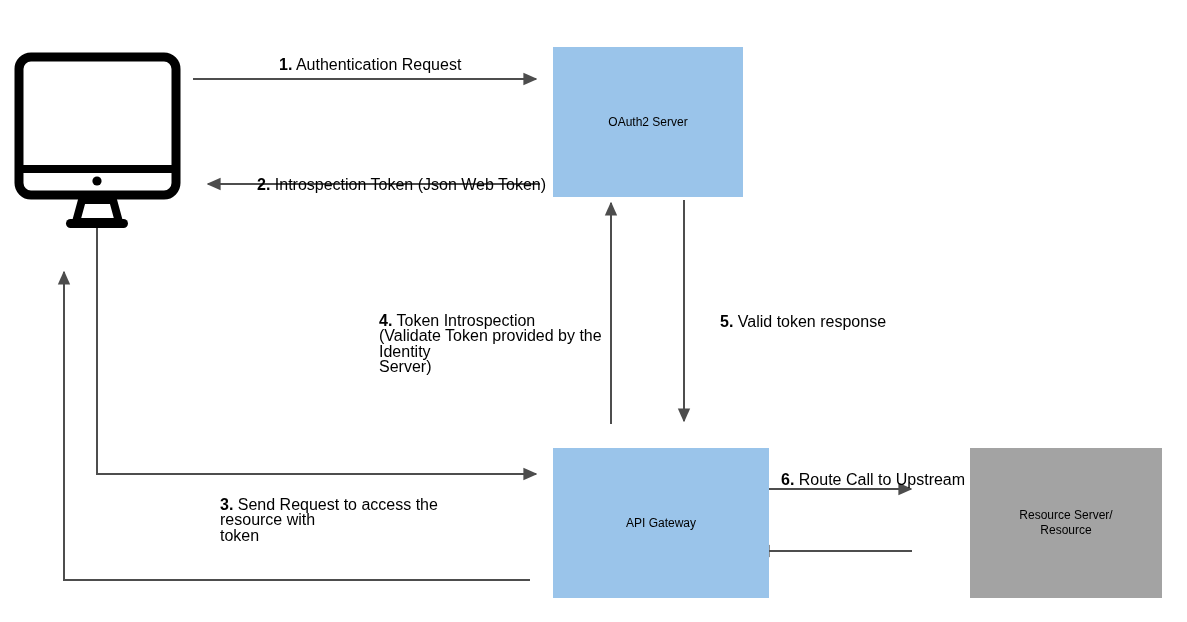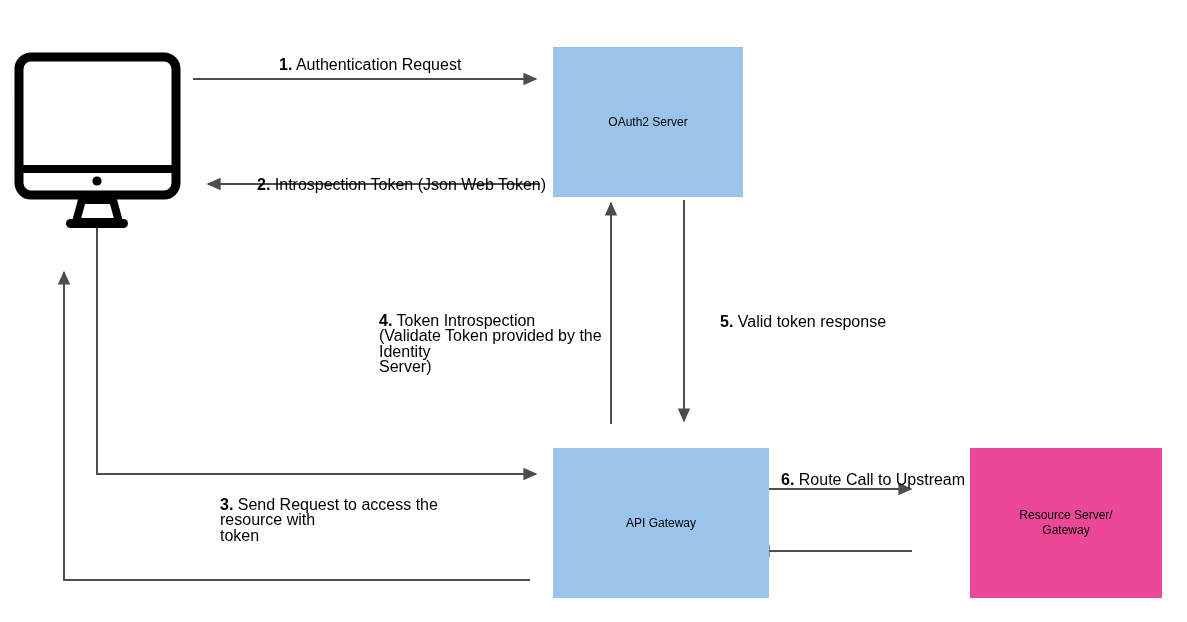--- a/index.html
+++ b/index.html
@@ -95,23 +95,23 @@
   </svg>
 
   <div class="node-box" style="left:553px; top:47px; width:190px; height:150px; background:#9AC4EA;">
     <span class="node-label-line">OAuth2 Server</span>
   </div>
 
   <div class="node-box" style="left:553px; top:448px; width:216px; height:150px; background:#9AC4EA;">
     <span class="node-label-line">API Gateway</span>
   </div>
 
-  <div class="node-box" style="left:970px; top:448px; width:192px; height:150px; background:#ec4899; flex-direction:column;">
+  <div class="node-box" style="left:970px; top:448px; width:192px; height:150px; background:#a3a3a3; flex-direction:column;">
     <span class="node-label-line">Resource Server/</span>
-    <span class="node-label-line">Gateway</span>
+    <span class="node-label-line">Resource</span>
   </div>
 
   <div class="edge-label" style="left:279px; top:41px;">
     <b>1.</b><span> Authentication Request</span>
   </div>
 
   <div class="edge-label" style="left:257px; top:161px;">
     <b>2.</b><span> Introspection Token (Json Web Token)</span>
   </div>
 

